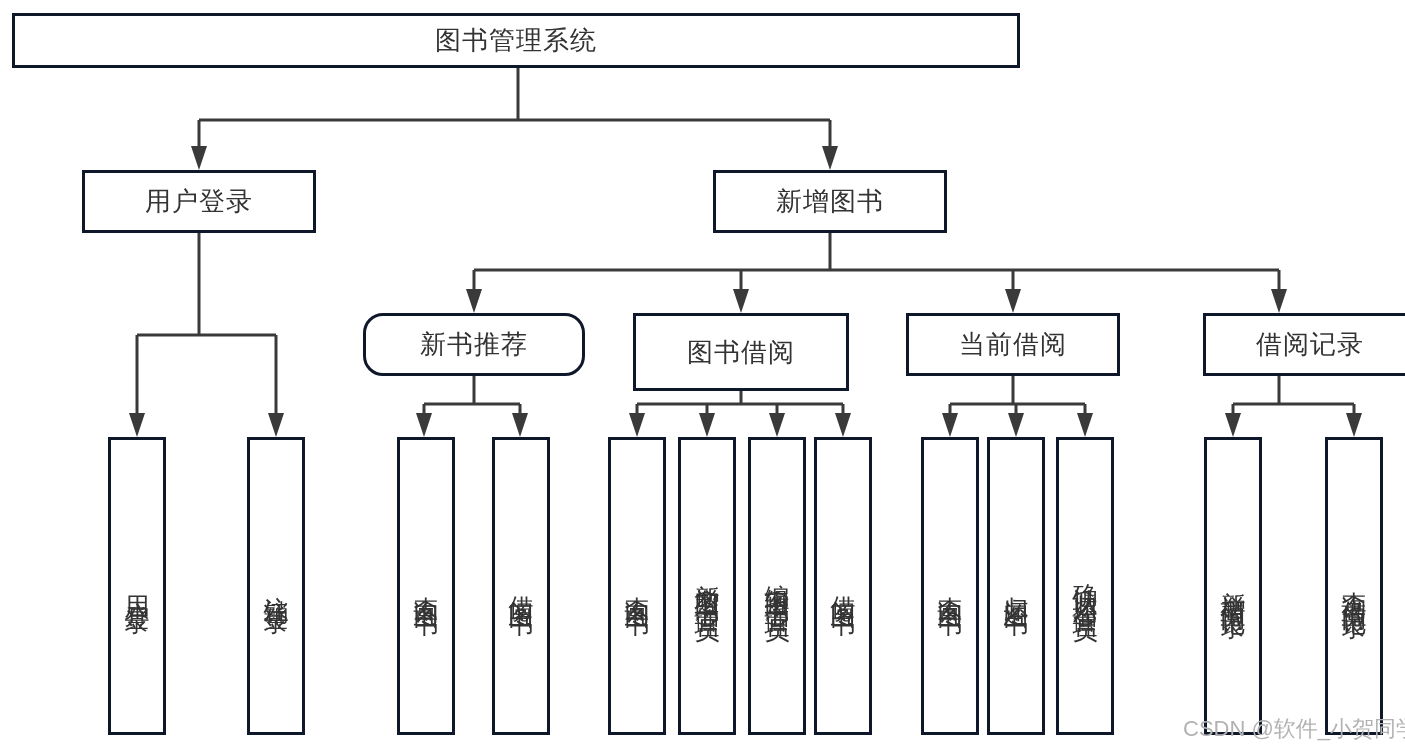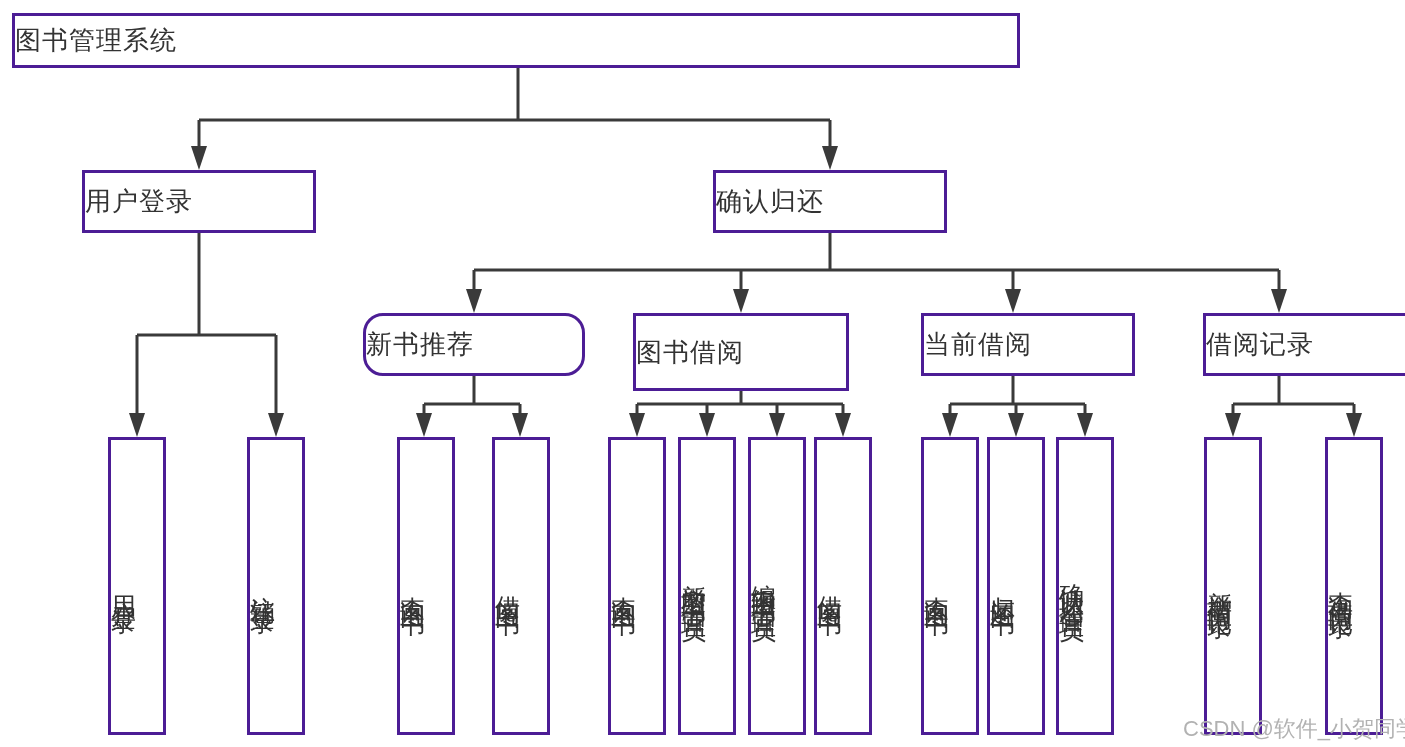--- a/index.html
+++ b/index.html
@@ -22,24 +22,24 @@
     stroke-width: 3;
   }
   .connectors polygon {
     fill: #3a3a3a;
     stroke: none;
   }
   .box {
     position: absolute;
     box-sizing: border-box;
     background: #ffffff;
-    border: 3px solid #4c1d95;
+    border: 3px solid #0f172a;
     display: flex;
     align-items: center;
-    justify-content: flex-start;
+    justify-content: center;
     color: #333333;
   }
   .h-label {
     font-size: 26px;
     letter-spacing: 1px;
     white-space: nowrap;
   }
   .leaf .v-label {
     writing-mode: vertical-rl;
     font-size: 25px;
@@ -105,30 +105,30 @@
   </svg>
 
   <div class="box" style="left:12px; top:13px; width:1008px; height:55px;">
     <span class="h-label">图书管理系统</span>
   </div>
 
   <div class="box" style="left:82px; top:170px; width:234px; height:63px;">
     <span class="h-label">用户登录</span>
   </div>
   <div class="box" style="left:713px; top:170px; width:234px; height:63px;">
-    <span class="h-label">确认归还</span>
+    <span class="h-label">新增图书</span>
   </div>
 
   <div class="box" style="left:363px; top:313px; width:222px; height:63px;border-radius:20px;">
     <span class="h-label">新书推荐</span>
   </div>
   <div class="box" style="left:633px; top:313px; width:216px; height:78px;">
     <span class="h-label">图书借阅</span>
   </div>
-  <div class="box" style="left:906px; top:313px; width:214px; height:63px;margin-left:15px;">
+  <div class="box" style="left:906px; top:313px; width:214px; height:63px;">
     <span class="h-label">当前借阅</span>
   </div>
   <div class="box" style="left:1172px; top:313px; width:214px; height:63px;margin-left:31px;">
     <span class="h-label">借阅记录</span>
   </div>
 
   <div class="box leaf" style="left:108px; top:437px; width:58px; height:298px;">
     <span class="v-label">用户登录</span>
   </div>
   <div class="box leaf" style="left:247px; top:437px; width:58px; height:298px;">

